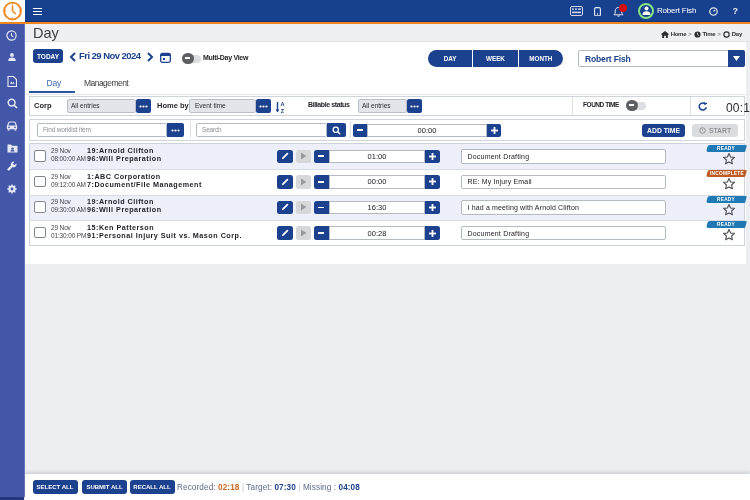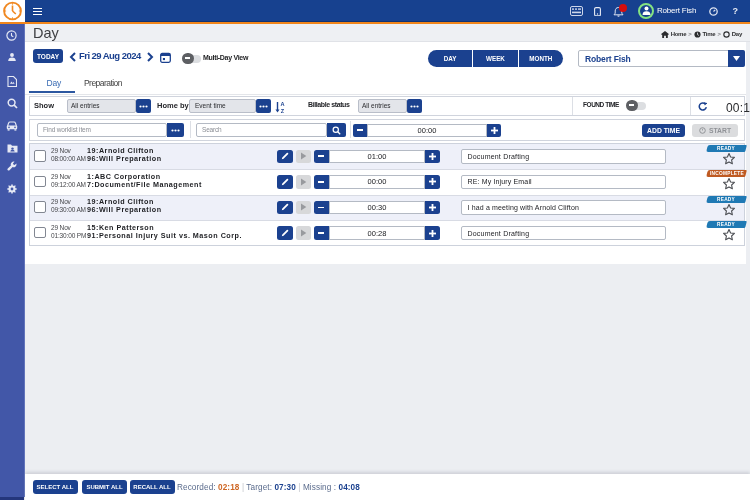--- a/index.html
+++ b/index.html
@@ -127,21 +127,21 @@
     </svg>
   <span>Day</span>
 </div>
 
 <div class="abs" style="left:25px;top:42px;width:721px;height:222px;background:#fff;"></div>
 
 <div class="btn abs" style="left:33px;top:49px;width:30px;height:14px;font-size:6.5px;">TODAY</div>
 <svg class="abs" style="left:69px;top:52px;" width="7" height="10" viewBox="0 0 7 10">
     <path d="M6 1 L2 5 L6 9" fill="none" stroke="#1b418f" stroke-width="2"></path>
   </svg>
-<div class="abs" style="left:79px;top:50px;font-size:9.5px;font-weight:bold;color:#1b418f;letter-spacing:-0.55px;white-space:nowrap;">Fri 29 Aug 2024</div>
+<div class="abs" style="left:79px;top:50px;font-size:9.5px;font-weight:bold;color:#1b418f;letter-spacing:-0.55px;white-space:nowrap;">Fri 29 Nov 2024</div>
 <svg class="abs" style="left:147px;top:52px;" width="7" height="10" viewBox="0 0 7 10">
     <path d="M1 1 L5 5 L1 9" fill="none" stroke="#1b418f" stroke-width="2"></path>
   </svg>
 <svg class="abs" style="left:160px;top:52px;" width="11" height="11" viewBox="0 0 11 11">
   <rect x="0.7" y="1.4" width="9.6" height="8.9" rx="1.5" fill="none" stroke="#1b418f" stroke-width="1.3"></rect>
   <path d="M0.7 2.9 Q0.7 1.4 2.2 1.4 L8.8 1.4 Q10.3 1.4 10.3 2.9 L10.3 3.9 L0.7 3.9 Z" fill="#1b418f"></path>
   <rect x="2.9" y="6" width="2.1" height="2.1" fill="#1b418f"></rect>
 </svg>
 
 <div class="abs" style="left:184px;top:55px;width:17px;height:7.5px;background:#dcdee1;border-radius:4px;"></div>
@@ -158,26 +158,26 @@
 
 <div class="inp abs" style="left:578px;top:50px;width:167px;height:17px;"></div>
 <div class="abs" style="left:585px;top:54px;font-size:8.5px;font-weight:bold;color:#1b418f;letter-spacing:-0.15px;">Robert Fish</div>
 <div class="btn abs" style="left:728px;top:50px;width:17px;height:17px;border-radius:0 2px 2px 0;">
   <svg width="7" height="5" viewBox="0 0 7 5">
       <path d="M0 0 L7 0 L3.5 5 Z" fill="#fff"></path>
     </svg>
 </div>
 
 <div class="abs" style="left:46.5px;top:77.5px;font-size:8.5px;color:#3a6cb4;letter-spacing:-0.2px;">Day</div>
-<div class="abs" style="left:84px;top:77.5px;font-size:8.5px;color:#3f3f3f;letter-spacing:-0.55px;">Preparation</div>
+<div class="abs" style="left:84px;top:77.5px;font-size:8.5px;color:#3f3f3f;letter-spacing:-0.55px;">Management</div>
 <div class="abs" style="left:29px;top:90.5px;width:46px;height:2.5px;background:#2c57a0;"></div>
 <div class="abs" style="left:25px;top:93.5px;width:721px;height:1px;background:#e4e6ea;"></div>
 
 <div class="abs" style="left:28.5px;top:95.5px;width:716px;height:20.5px;background:#fff;border:1px solid #d0d4dd;"></div>
-<div class="abs" style="left:34px;top:101px;font-size:7.5px;font-weight:bold;color:#232428;">Show</div>
+<div class="abs" style="left:34px;top:101px;font-size:7.5px;font-weight:bold;color:#232428;">Corp</div>
 <div class="ddl abs" style="left:67px;top:99px;width:69px;height:14px;"></div>
 <div class="abs" style="left:71px;top:102px;font-size:6.5px;color:#2a2b2e;">All entries</div>
 <div class="btn abs" style="left:136px;top:99px;width:15px;height:14px;border-radius:2px;">
     <svg width="9" height="3" viewBox="0 0 9 3">
       <circle cx="1.5" cy="1.5" r="1.1" fill="#fff"></circle>
       <circle cx="4.5" cy="1.5" r="1.1" fill="#fff"></circle>
       <circle cx="7.5" cy="1.5" r="1.1" fill="#fff"></circle>
     </svg>
   </div>
 <div class="abs" style="left:157px;top:101px;font-size:7.5px;font-weight:bold;color:#232428;">Home by</div>
@@ -338,21 +338,21 @@
       </svg>
   </div>
   <div class="abs btn" style="left:295.5px;top:200.7px;width:15.5px;height:13.5px;background:#d7d8da;border-radius:2.5px;">
     <svg width="7" height="8" viewBox="0 0 7 8">
         <path d="M1 0.5 L6.3 4 L1 7.5 Z" fill="#989a9e"></path>
       </svg>
   </div>
   <div class="btn abs" style="left:313.5px;top:200.7px;width:15.5px;height:13.5px;border-radius:2.5px 0 0 2.5px;">
       <div style="width:6px;height:1.8px;background:#fff;"></div>
     </div>
-  <div class="inp abs" style="left:329px;top:200.7px;width:96px;height:13.5px;border-radius:0;display:flex;align-items:center;justify-content:center;font-size:7.5px;color:#17181c;">00:30</div>
+  <div class="inp abs" style="left:329px;top:200.7px;width:96px;height:13.5px;border-radius:0;display:flex;align-items:center;justify-content:center;font-size:7.5px;color:#17181c;">16:30</div>
   <div class="btn abs" style="left:425px;top:200.7px;width:15.3px;height:13.5px;border-radius:0 2.5px 2.5px 0;">
       <svg width="7" height="7" viewBox="0 0 7 7">
         <rect x="2.6" y="0" width="1.8" height="7" fill="#fff"></rect>
         <rect x="0" y="2.6" width="7" height="1.8" fill="#fff"></rect>
       </svg>
     </div>
   <div class="inp abs" style="left:461px;top:200.2px;width:205px;height:14.5px;display:flex;align-items:center;font-size:7px;color:#222327;padding-left:5.5px;letter-spacing:0.15px;">I had a meeting with Arnold Clifton</div>
   <div class="abs" style="left:707px;top:195.7px;width:39px;height:6.8px;background:#1f79b4;color:#fff;font-size:4.8px;font-weight:bold;display:flex;align-items:center;justify-content:center;transform:skewX(-14deg);border-radius:2px 1px 1px 2px;letter-spacing:0.25px;">
       <span style="transform:skewX(14deg);">READY</span>
     </div>

